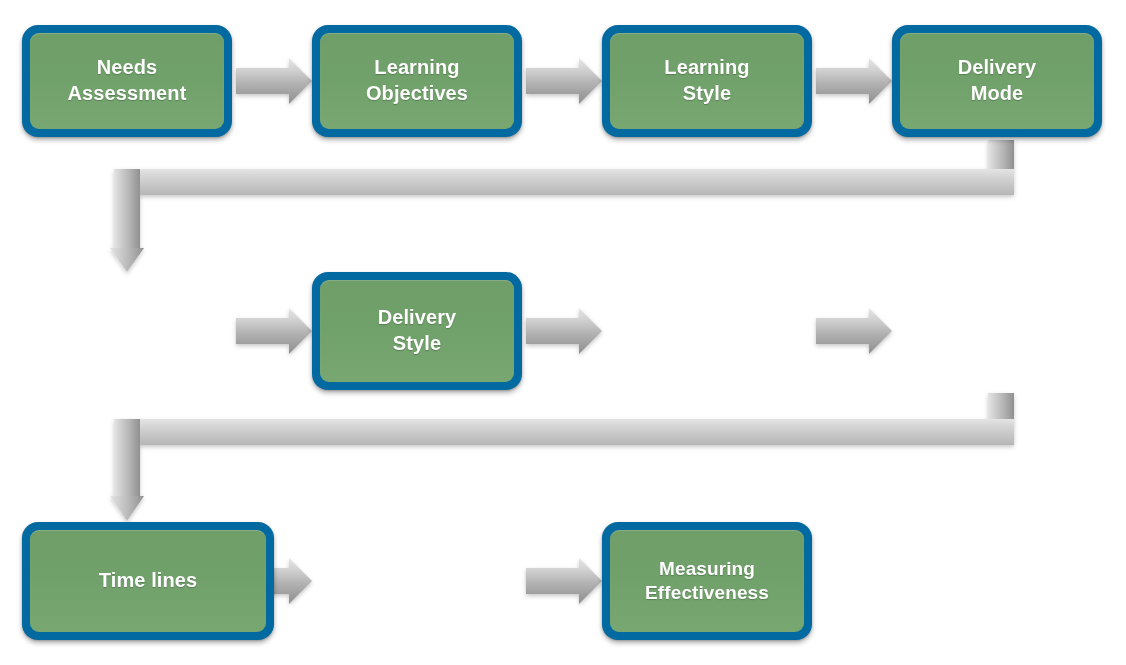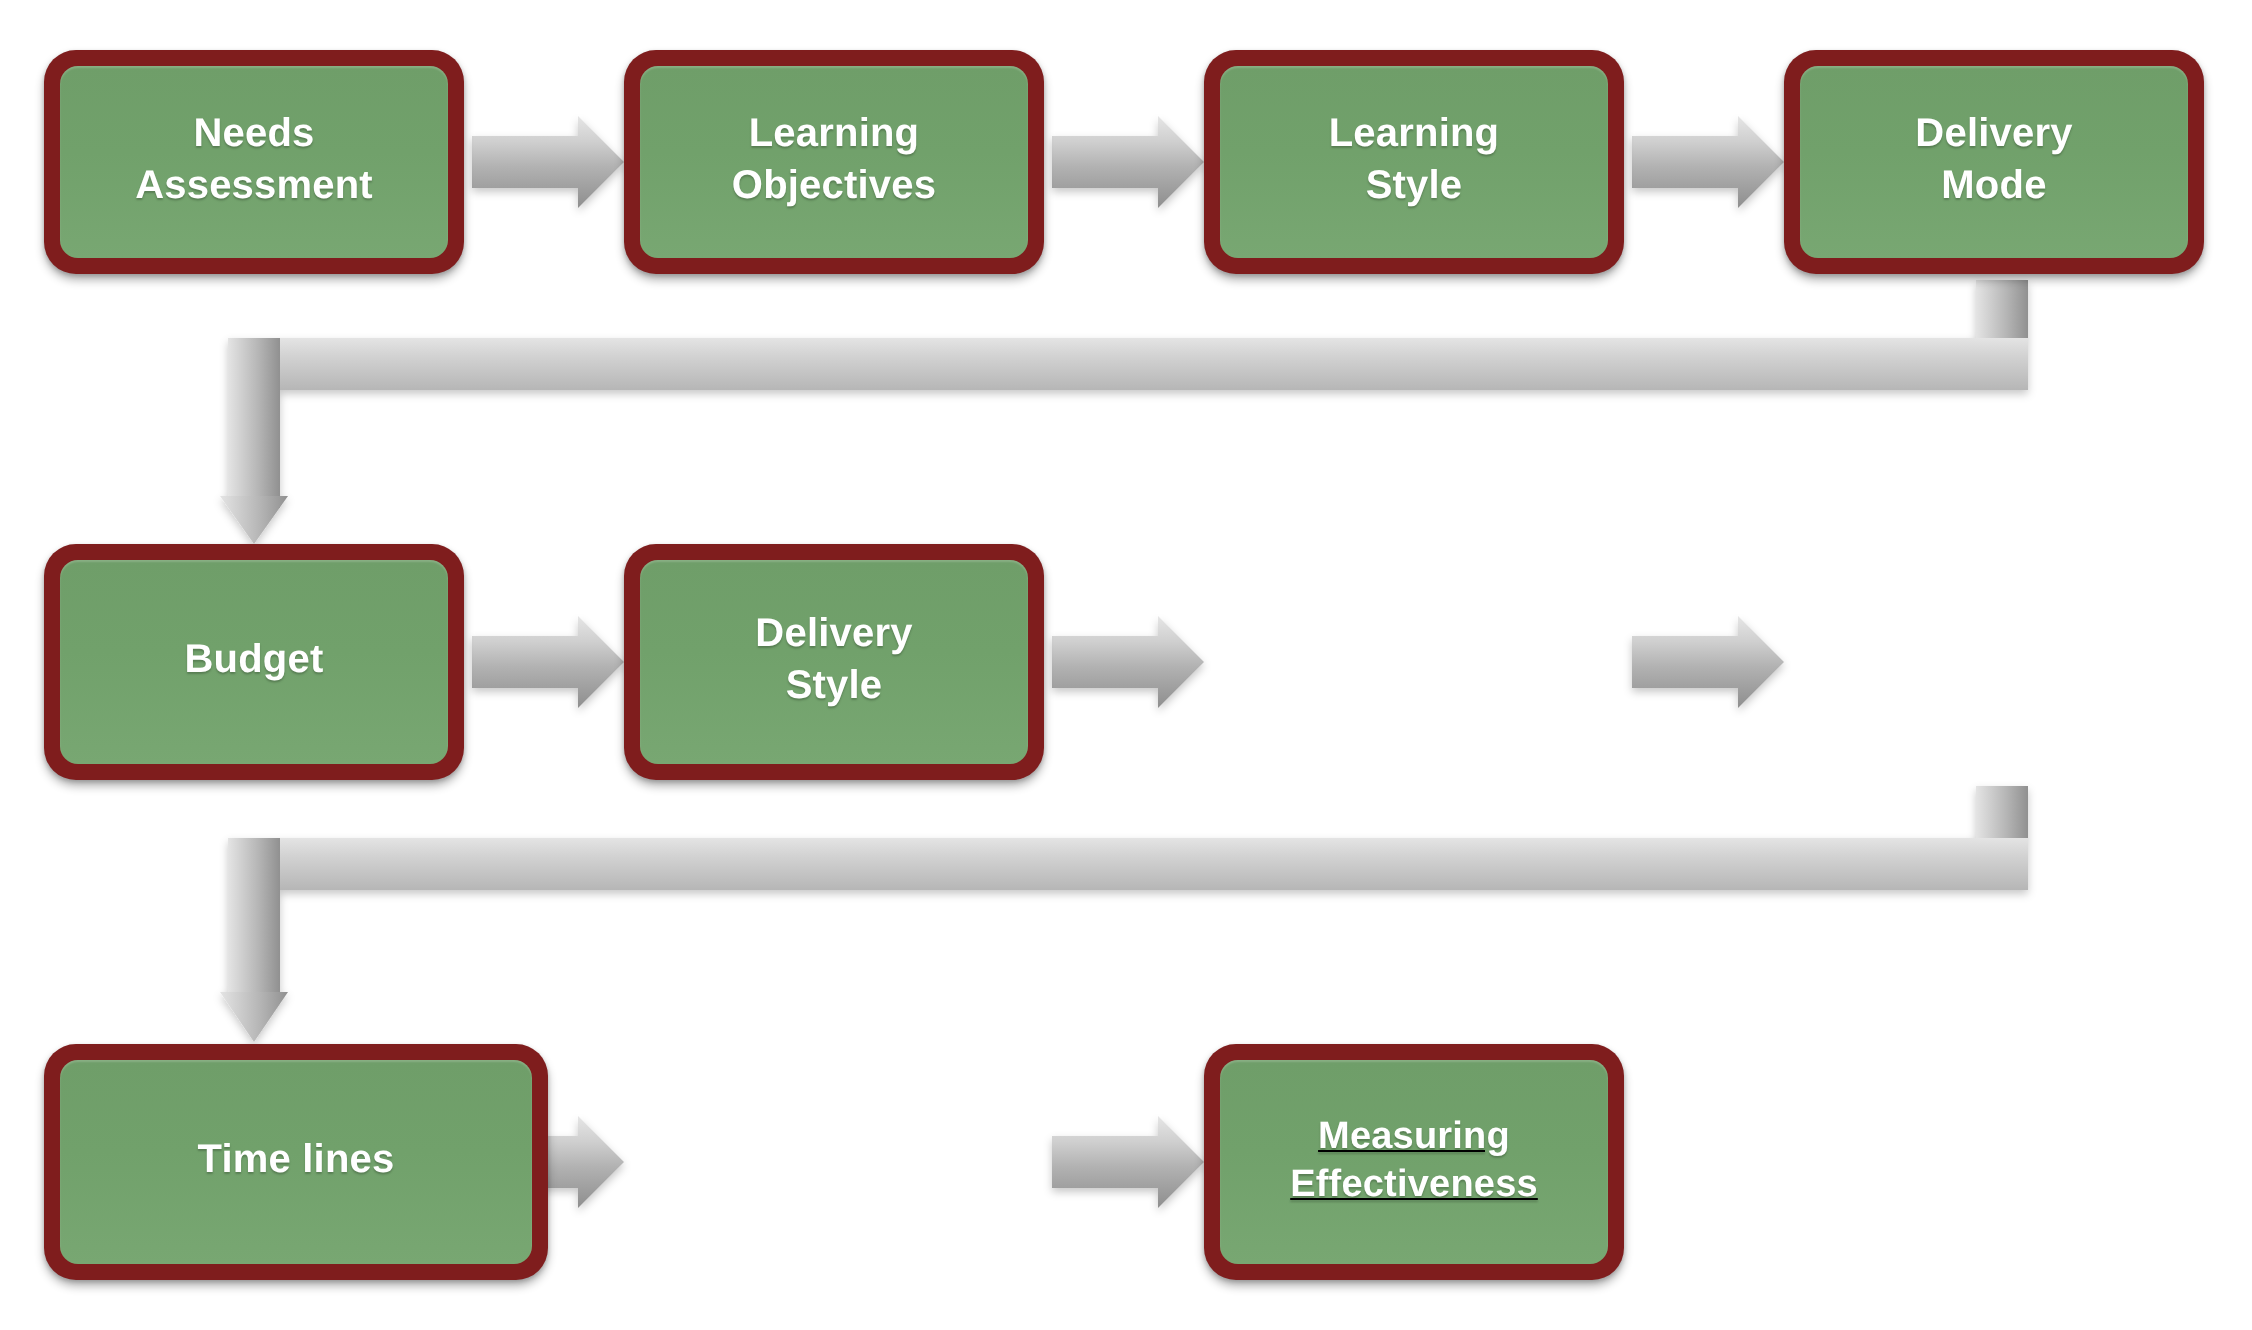--- a/index.html
+++ b/index.html
@@ -30,21 +30,21 @@
     height: 665px;
     z-index: 1;
   }
 
   
   .node {
     position: absolute;
     z-index: 3;
     box-sizing: border-box;
     border-radius: 16px;
-    background: #7f1d1d;
+    background: #0369a1;
     padding: 8px;
     box-shadow:
       0 3px 5px rgba(0,0,0,0.30),
       0 1px 2px rgba(0,0,0,0.18);
   }
 
   .node-inner {
     width: 100%;
     height: 100%;
     box-sizing: border-box;
@@ -169,42 +169,37 @@
     </div>
   </div>
 
   <div class="node" style="left:892px; top:25px; width:210px; height:112px;">
     <div class="node-inner">
       <span class="node-label">Delivery
 Mode</span>
     </div>
   </div>
 
-  <div class="node" style="left:22px; top:272px; width:210px; height:118px;">
-    <div class="node-inner">
-      <span class="node-label">Budget</span>
-    </div>
-  </div>
 
   <div class="node" style="left:312px; top:272px; width:210px; height:118px;">
     <div class="node-inner">
       <span class="node-label">Delivery
 Style</span>
     </div>
   </div>
 
 
 
   <div class="node" style="left:22px; top:522px; width:252px; height:118px;">
     <div class="node-inner">
       <span class="node-label">Time lines</span>
     </div>
   </div>
 
 
-  <div class="node" style="left:602px; top:522px; width:210px; height:118px;text-decoration:underline;">
+  <div class="node" style="left:602px; top:522px; width:210px; height:118px;">
     <div class="node-inner">
       <span class="node-label narrow">Measuring
 Effectiveness</span>
     </div>
   </div>
 
 </div>
 
 </body></html>

